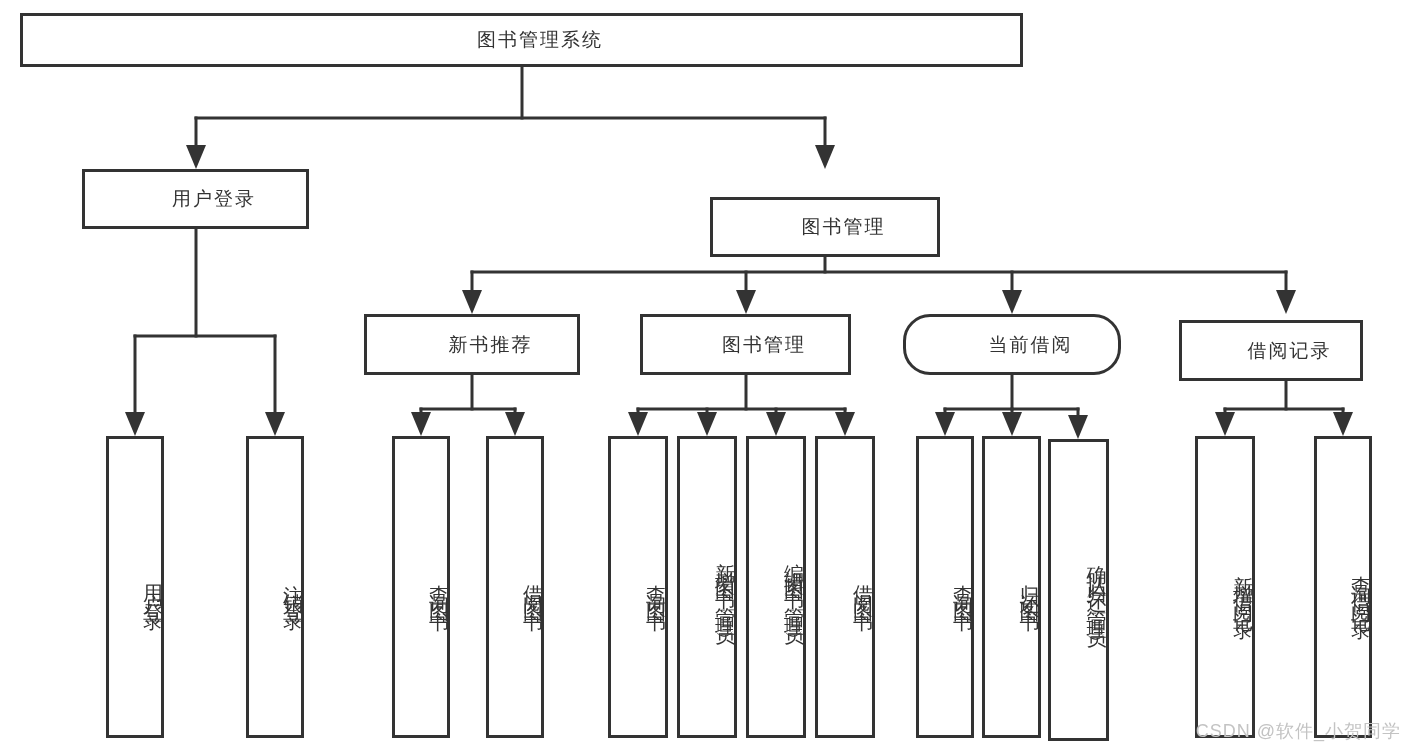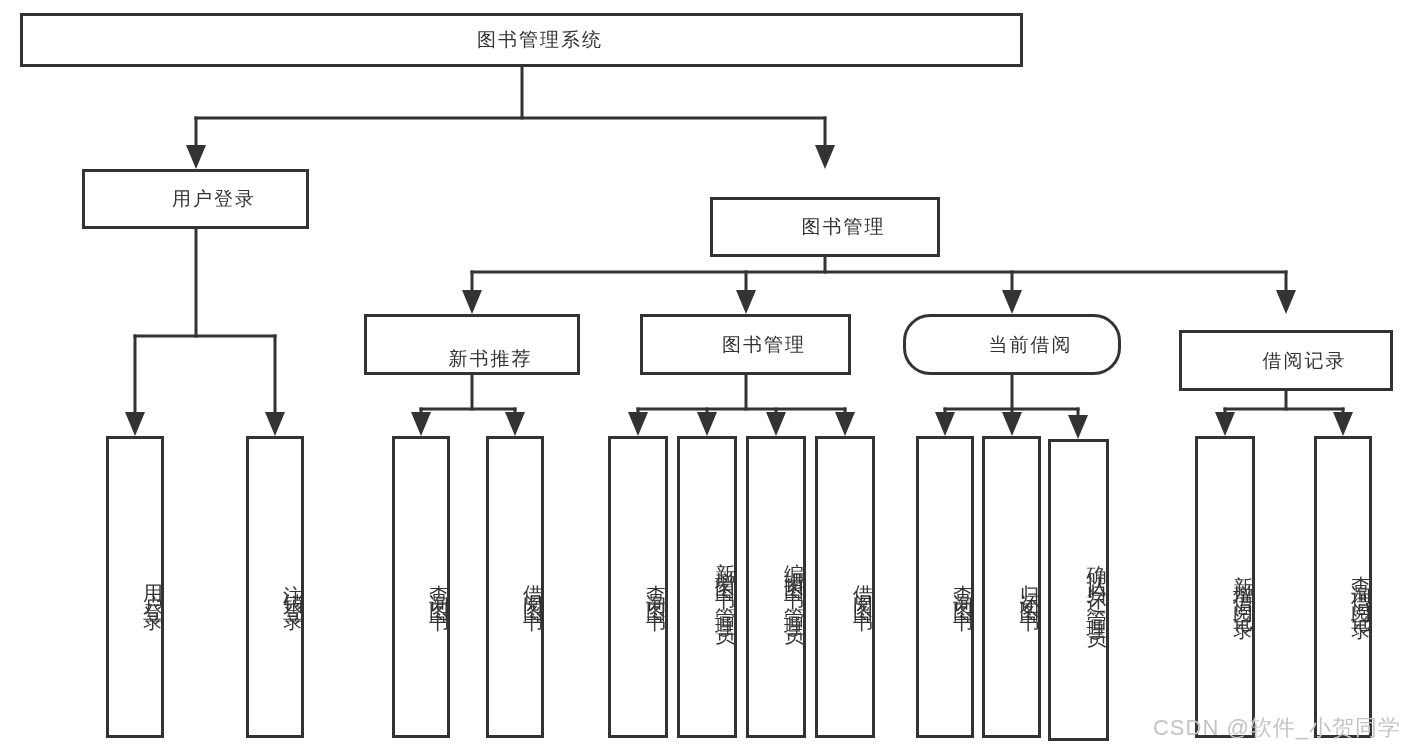--- a/index.html
+++ b/index.html
@@ -33,21 +33,21 @@
     writing-mode:vertical-rl;
     text-orientation:mixed;
     font-size:20px;color:#333;
     letter-spacing:9px;
     line-height:1;
     white-space:nowrap;
   }
   .watermark{
     position:absolute;
     right:4px;bottom:4px;
-    font-size:22px;
+    font-size:18px;
     color:var(--wm);
     letter-spacing:1px;
     white-space:nowrap;
     z-index:5;
   }
 </style>
 </head>
 <body>
 
 <div class="canvas">
@@ -111,30 +111,30 @@
     <span>图书管理系统</span>
   </div>
 
   <div class="node hnode" style="left:82px;top:169px;width:227px;height:60px;">
     <span>用户登录</span>
   </div>
   <div class="node hnode" style="left:710px;top:169px;width:230px;height:60px;margin-top:28px;">
     <span>图书管理</span>
   </div>
 
-  <div class="node hnode" style="left:364px;top:314px;width:216px;height:61px;align-items:flex-end;">
+  <div class="node hnode" style="left:364px;top:314px;width:216px;height:61px;">
     <span>新书推荐</span>
   </div>
   <div class="node hnode" style="left:640px;top:314px;width:211px;height:61px;">
     <span>图书管理</span>
   </div>
   <div class="node hnode" style="left:903px;top:314px;width:218px;height:61px;border-radius:27px;">
     <span>当前借阅</span>
   </div>
-  <div class="node hnode" style="left:1179px;top:330px;width:214px;height:61px;text-align:center;">
+  <div class="node hnode" style="left:1179px;top:320px;width:184px;height:61px;text-align:center;">
     <span>借阅记录</span>
   </div>
 
   <div class="node vnode" style="left:106px;top:436px;width:58px;height:302px;">
     <span>用户登录</span>
   </div>
   <div class="node vnode" style="left:246px;top:436px;width:58px;height:302px;">
     <span>注销登录</span>
   </div>
 

